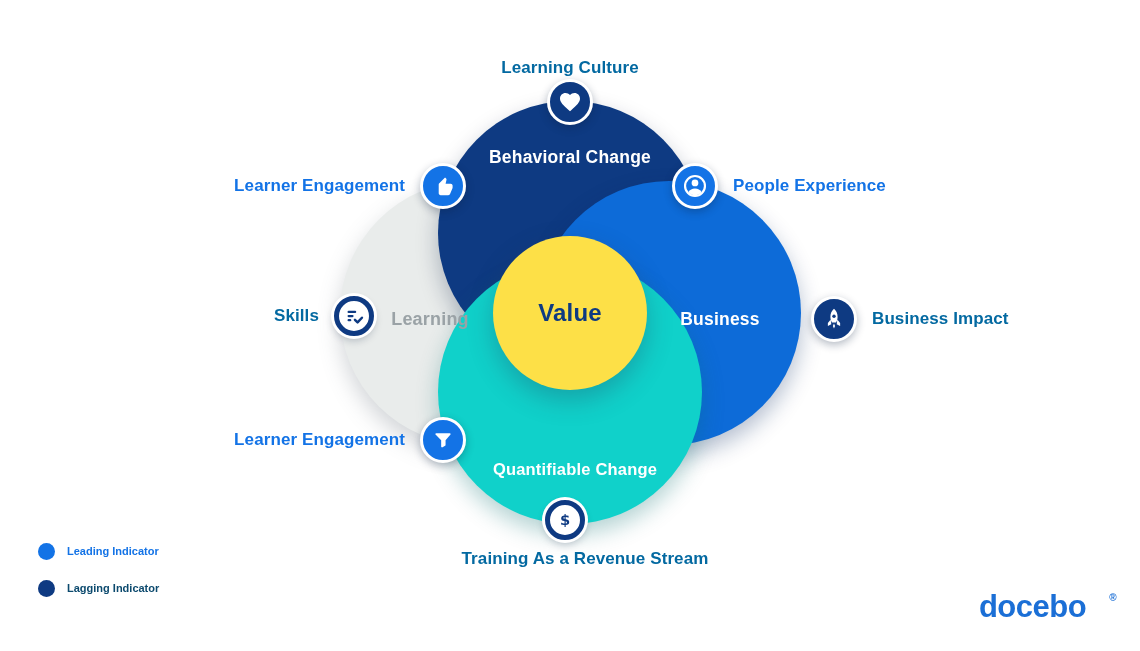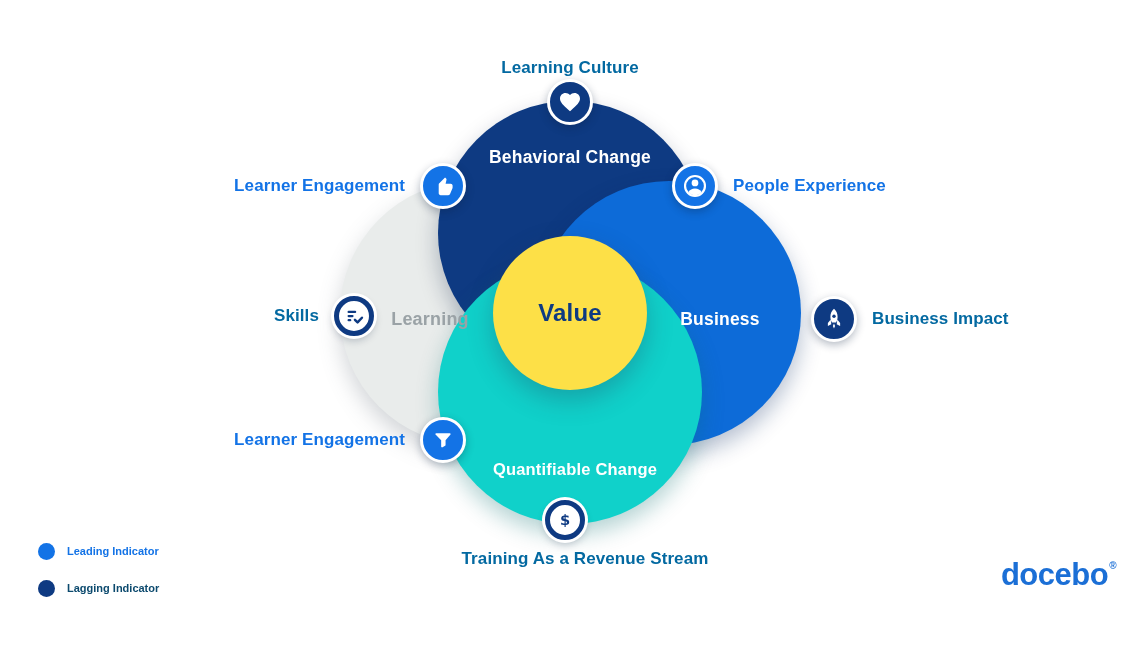--- a/index.html
+++ b/index.html
@@ -41,22 +41,22 @@
   
   .legend{position:absolute;left:38px;top:539px;z-index:8;}
   .legend-row{display:flex;align-items:center;gap:12px;height:24px;margin-bottom:13px;}
   .legend-dot{width:17px;height:17px;border-radius:50%;flex:0 0 auto;}
   .legend-dot.blue{background:#1373e6;}
   .legend-dot.navy{background:#0e3a82;}
   .legend-label{font-weight:bold;font-size:11px;}
   .legend-label.blue{color:#1373e6;}
   .legend-label.navy{color:#0c4a6e;}
   
-  .logo{position:absolute;right:24px;top:557px;z-index:8;color:#1b6fd6;font-weight:bold;
-    font-size:31px;letter-spacing:-.5px;display:flex;align-items:flex-start;}
+  .logo{position:absolute;right:24px;top:589px;z-index:8;color:#1b6fd6;font-weight:bold;
+    font-size:31px;letter-spacing:-.5px;display:flex;align-items:flex-start;gap:22px;}
   .logo .rmark{font-size:10px;font-weight:bold;margin-top:3px;margin-left:1px;}
 </style>
 </head>
 <body>
 
 <div class="canvas">
 
   <div class="petal petal-left"></div>
   <div class="petal petal-top"></div>
   <div class="petal petal-right"></div>

